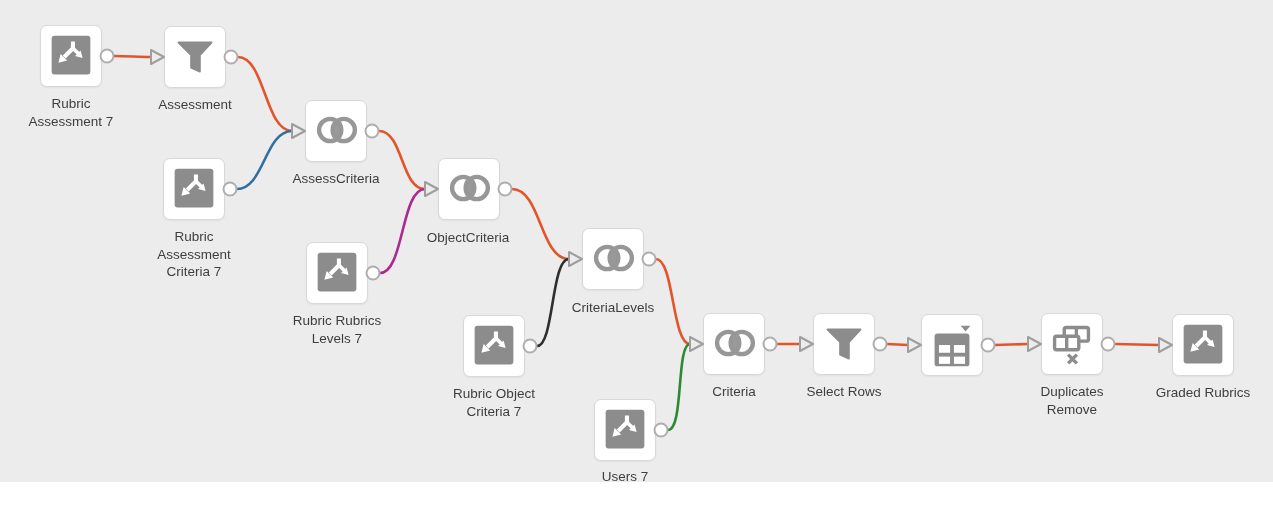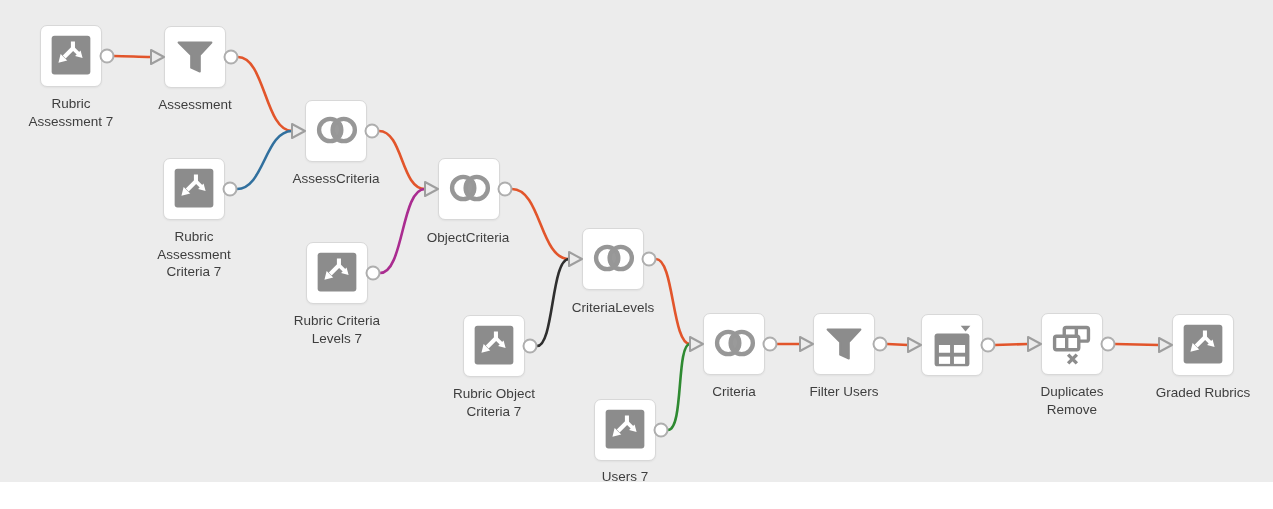--- a/index.html
+++ b/index.html
@@ -106,21 +106,21 @@
   <div class="node" style="left:306px;top:242px;">
     <svg viewBox="0 0 62 62">
       <rect class="ico-gray" x="11" y="10" width="40" height="40" rx="3"></rect>
       <path d="M33 16 V24 M33 23 L24 32" stroke="#ffffff" stroke-width="4.2" fill="none"></path>
       <polygon fill="#ffffff" points="18,38 27.1,35.7 20.3,28.9"></polygon>
       <path d="M33 23 L39 29" stroke="#ffffff" stroke-width="3.8" fill="none"></path>
       <polygon fill="#ffffff" points="43,33 40.9,25.2 35.2,30.9"></polygon>
     </svg>
   </div>
   <div class="label" style="left:252px;top:312px;">
-    <div>Rubric Criteria</div>
+    <div>Rubric Rubrics</div>
     <div>Levels 7</div>
   </div>
 
   <div class="node" style="left:582px;top:228px;">
     <svg viewBox="0 0 62 62">
       <ellipse cx="32" cy="30" rx="6.2" ry="10.4" fill="#9a9a9a"></ellipse>
       <circle class="ico-stroke" cx="25" cy="30" r="11.5" stroke-width="4.5"></circle>
       <circle class="ico-stroke" cx="39" cy="30" r="11.5" stroke-width="4.5"></circle>
     </svg>
   </div>
@@ -165,21 +165,21 @@
   <div class="label" style="left:649px;top:383px;">
     <div>Criteria</div>
   </div>
 
   <div class="node" style="left:813px;top:313px;">
     <svg viewBox="0 0 62 62">
       <polygon class="ico-gray" stroke="#8c8c8c" stroke-width="2" stroke-linejoin="round" points="14,16 48,16 36,29 36,46 27,42 27,29"></polygon>
     </svg>
   </div>
   <div class="label" style="left:759px;top:383px;">
-    <div>Filter Users</div>
+    <div>Select Rows</div>
   </div>
 
   <div class="node" style="left:921px;top:314px;">
     <svg viewBox="0 0 62 62">
       <polygon class="ico-gray" points="40,11 50,11 45,17"></polygon>
       <rect class="ico-gray" x="13" y="19" width="36" height="34" rx="3"></rect>
       <rect x="17.5" y="31" width="11.5" height="8" fill="#ffffff"></rect>
       <rect x="33" y="31" width="11.5" height="8" fill="#ffffff"></rect>
       <rect x="17.5" y="43" width="11.5" height="7.5" fill="#ffffff"></rect>
       <rect x="33" y="43" width="11.5" height="7.5" fill="#ffffff"></rect>

